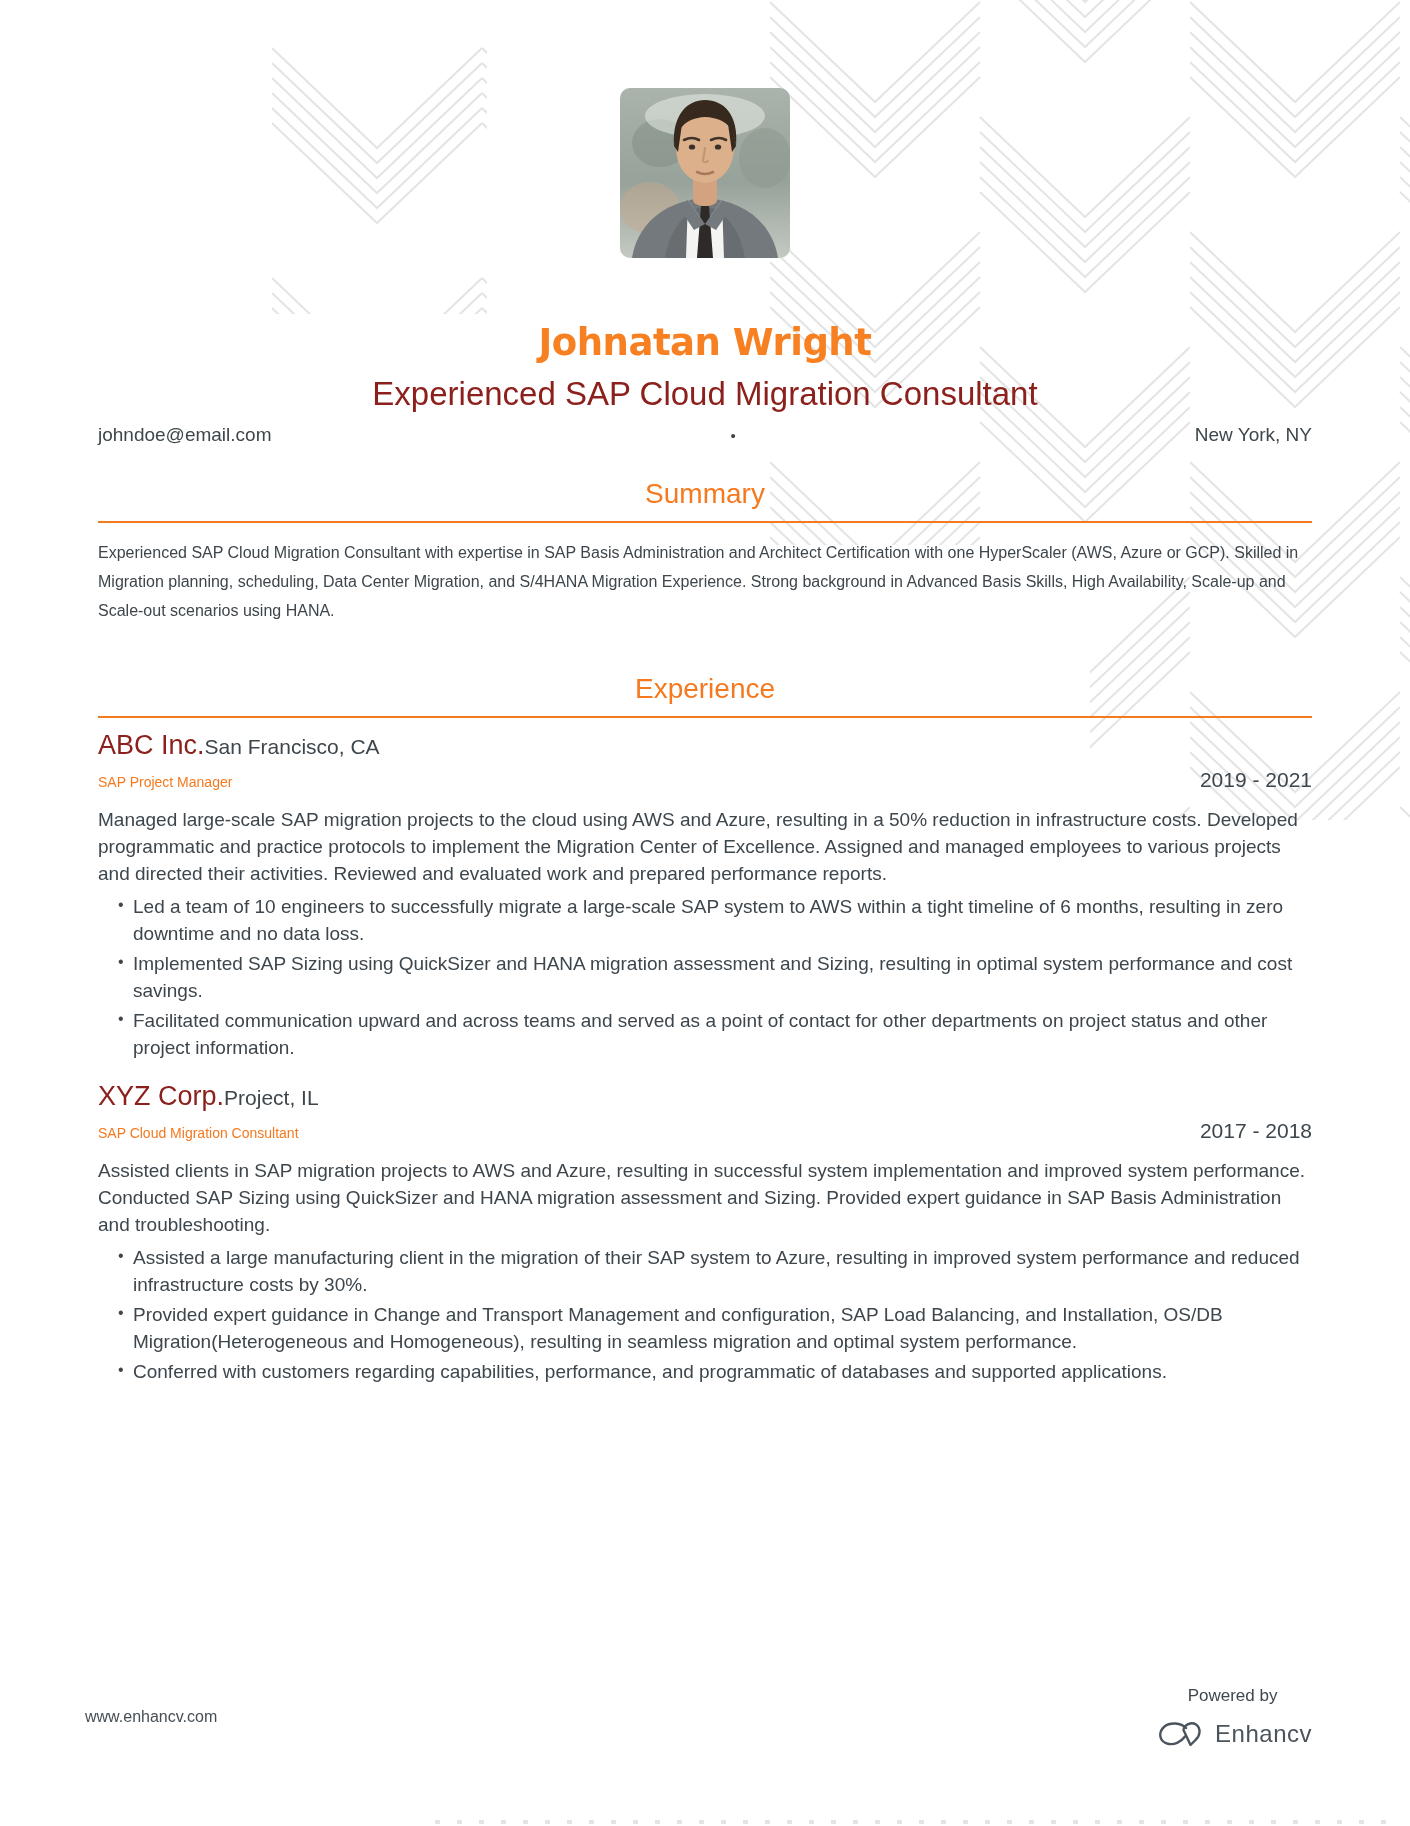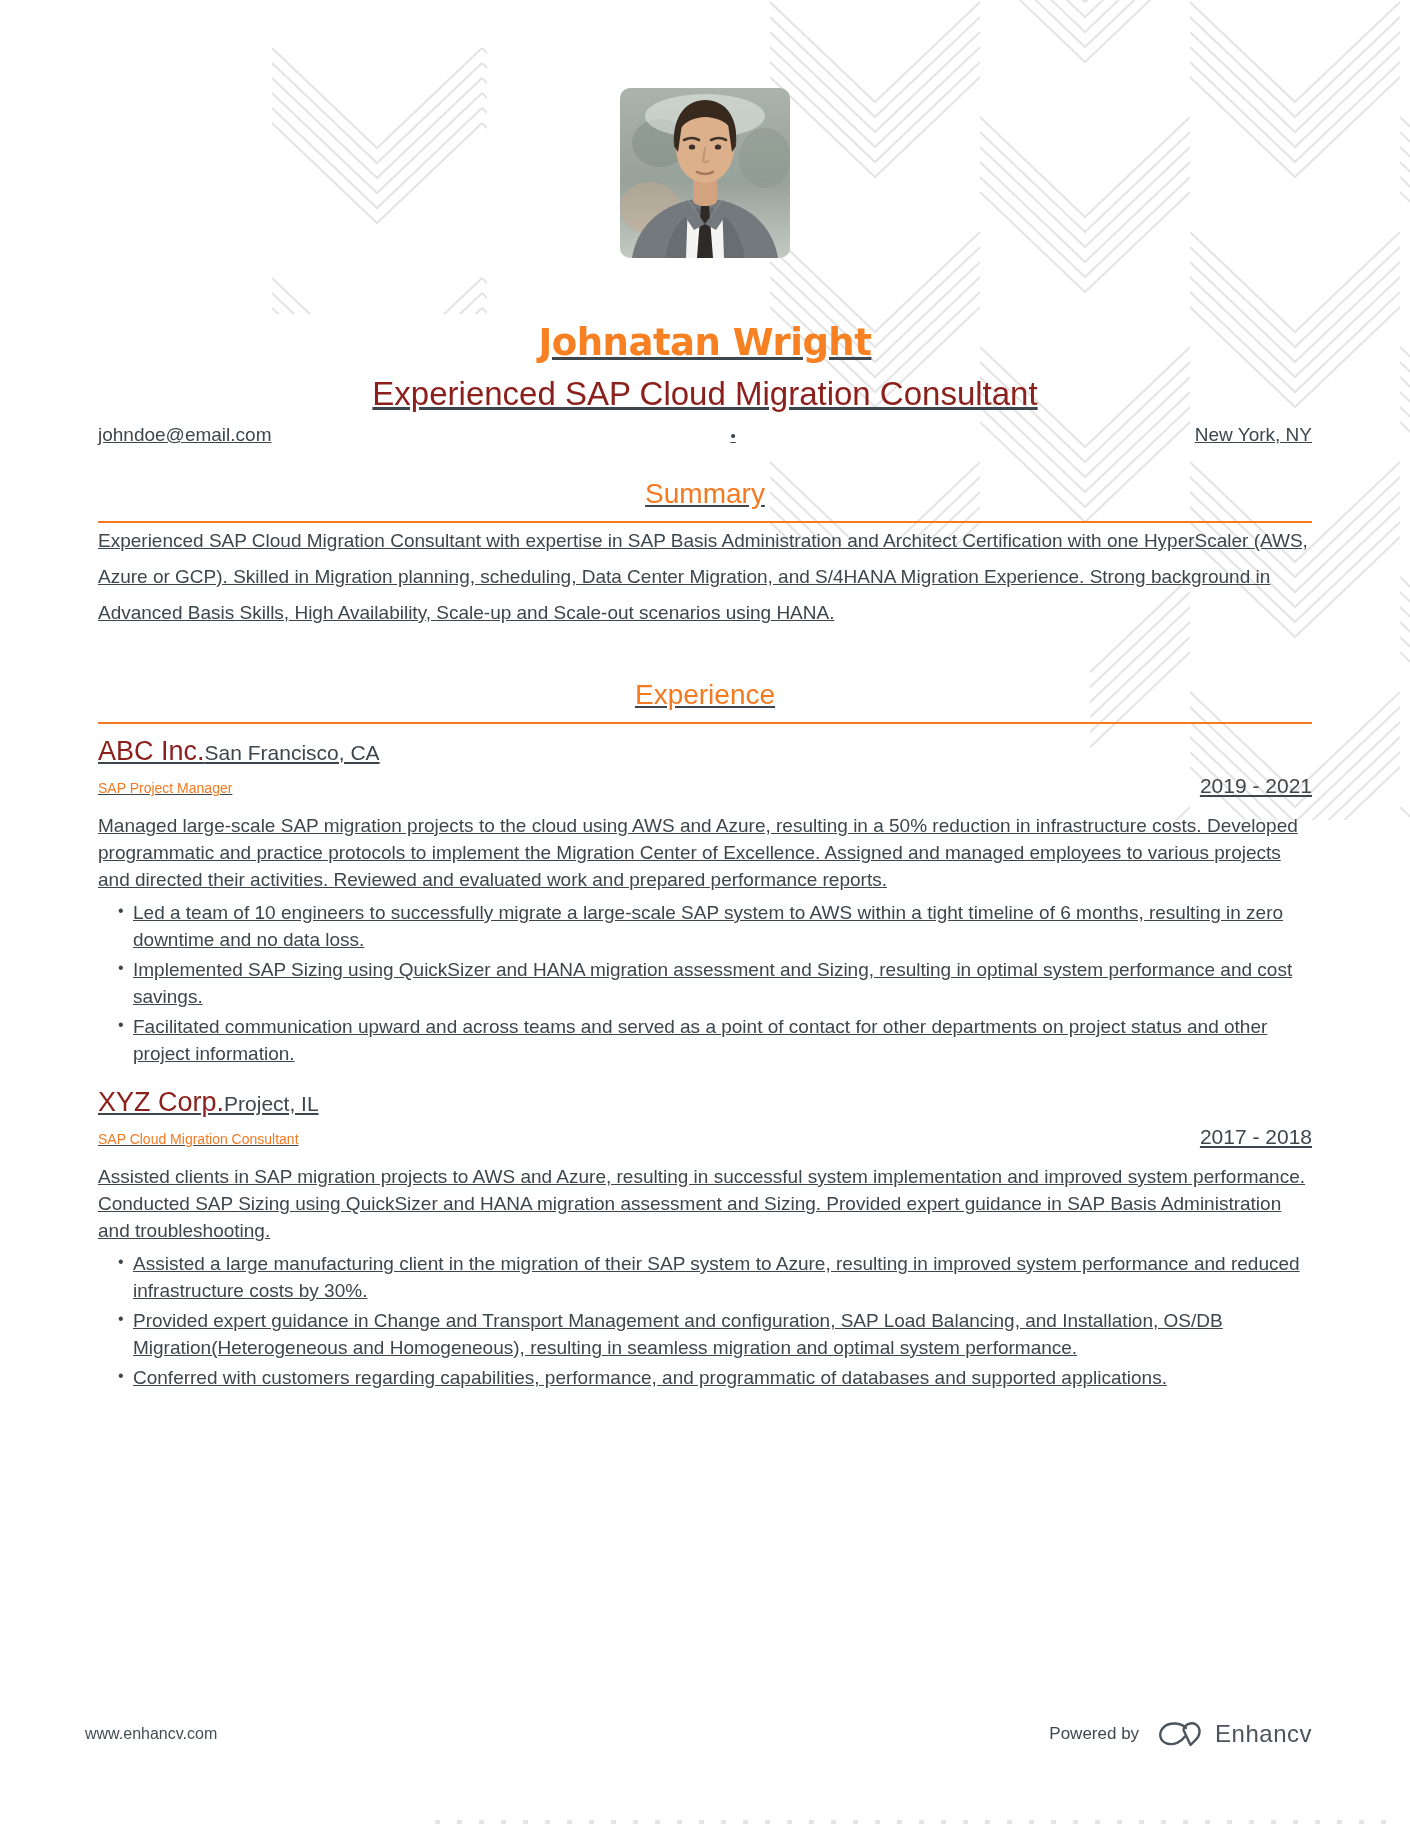--- a/index.html
+++ b/index.html
@@ -1,20 +1,20 @@
 <!DOCTYPE html>
 <html><head>
 <meta charset="utf-8">
 <style>
   * { margin:0; padding:0; box-sizing:border-box; }
   html,body { background:#ffffff; }
   .page {
     position:relative; width:1410px; height:1826px; margin:0 auto;
     background:#ffffff; overflow:hidden;
-    font-family:"Liberation Sans", sans-serif; color:#3d464c;text-decoration:underline;
+    font-family:"Liberation Sans", sans-serif; color:#3d464c;
   }
   
   .chev { position:absolute; z-index:0; }
   .chev-tr { top:0; right:0; }
   .chev-tl { top:46px; left:272px; }
   .bottom-ticks {
     position:absolute; z-index:0; left:435px; bottom:2px; width:965px; height:4px;
     background:repeating-linear-gradient(90deg,#dfdfdf 0 5px,transparent 5px 22px);
     opacity:.85;
   }
@@ -26,40 +26,40 @@
     margin-top:66px; text-align:center;
     font-family:"DejaVu Sans", sans-serif; font-weight:800;
     font-size:37px; line-height:1; letter-spacing:-0.5px; color:#f78122;
   }
   .job-title-line { margin-top:16px; text-align:center; font-size:33px; line-height:1; font-weight:400; color:#8b201c; }
   .contact { margin-top:14px; display:flex; justify-content:space-between; align-items:center; gap:14px; font-size:19px; color:#3d464c; }
   .contact .sep { font-size:15px; color:#3d464c; }
   .section-heading { margin-top:34px; text-align:center; font-size:28px; line-height:1; font-weight:400; color:#f4791f; }
   .section-heading.exp { margin-top:50px; }
   .rule { margin-top:13px; height:2px; background:#f4791f; border:none; }
-  .summary-text { font-size:19px; line-height:36px; color:#3d464c; }
+  .summary-text { margin-top:15px; font-size:16px; line-height:29px; color:#3d464c; }
   .job { margin-top:14px; }
   .job + .job { margin-top:22px; }
   .job-head { display:flex; align-items:baseline; }
   .company { font-size:27px; line-height:1; font-weight:400; color:#8b201c; }
   .job-loc { font-size:21px; color:#3d464c; }
   .job-sub { margin-top:9px; display:flex; justify-content:space-between; align-items:baseline; }
   .role { font-size:14px; line-height:1; color:#f4791f; }
   .dates { font-size:21px; color:#3d464c; }
   .job-desc { margin-top:14px; font-size:19px; line-height:27px; color:#3d464c; }
   .bullets { margin-top:6px; margin-left:20px; list-style:none; }
   .bullets li { position:relative; padding-left:15px; font-size:19px; line-height:27px; margin-bottom:3px; color:#3d464c; }
   .bullets li::before { content:"•"; position:absolute; left:0; top:-2px; font-size:16px; color:#3d464c; }
   
   .footer {
     position:absolute; z-index:1; left:85px; right:98px; bottom:78px;
     display:flex; justify-content:space-between; align-items:center;
   }
   .site-link { font-size:16px; color:#454e55; text-decoration:none; cursor:pointer; }
-  .powered { display:flex; align-items:center; gap:14px; }
+  .powered { display:flex; align-items:center; gap:14px;flex-direction:column; }
   .powered-label { font-size:17px; color:#3f474e; }
   .brand-link { display:flex; align-items:center; gap:10px; text-decoration:none; cursor:pointer; }
   .brand-word { font-size:24px; letter-spacing:0.5px; color:#4b545c; }
 </style>
 </head>
 <body>
 
 <div class="page">
 
   <svg class="chev chev-tr" width="640" height="820" aria-hidden="true">

